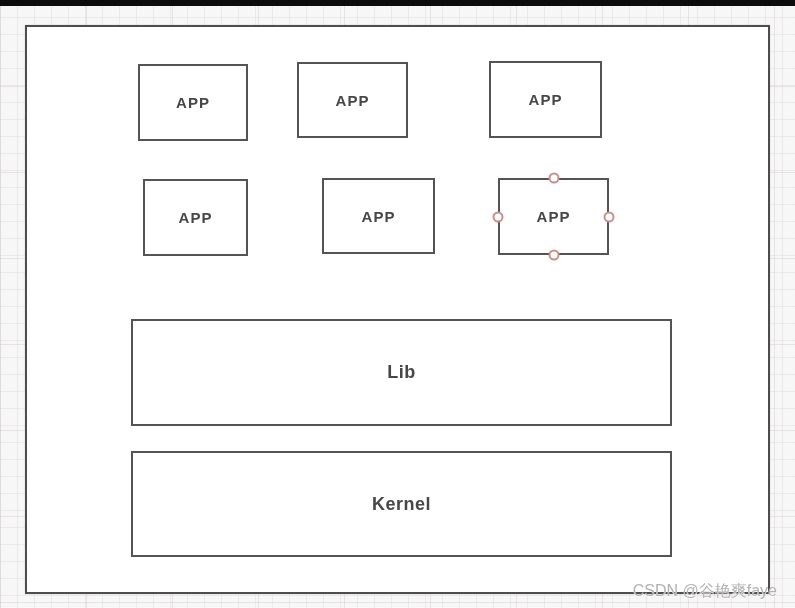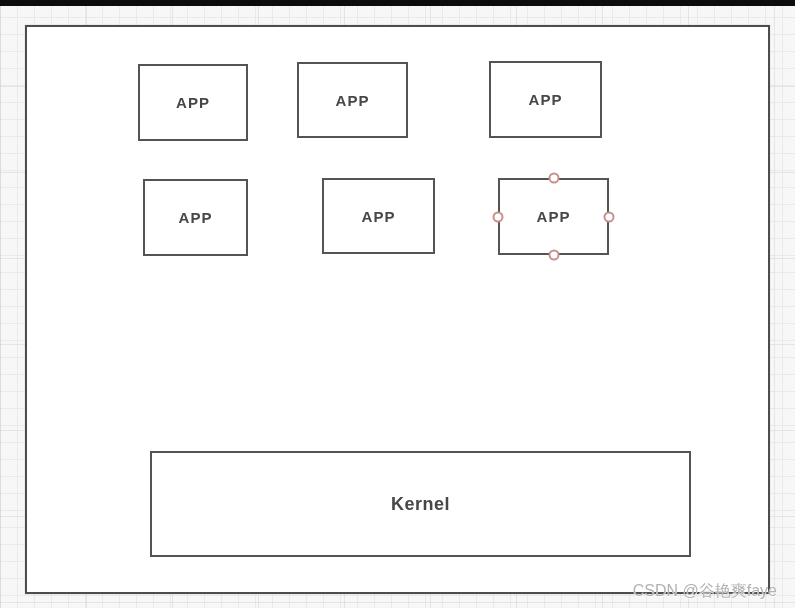--- a/index.html
+++ b/index.html
@@ -60,21 +60,21 @@
     font-size: 18px;
     letter-spacing: 0.5px;
   }
   #app-box-1 { left: 138px; top: 64px;  width: 110px; height: 77px; }
   #app-box-2 { left: 297px; top: 62px;  width: 111px; height: 76px; }
   #app-box-3 { left: 489px; top: 61px;  width: 113px; height: 77px; }
   #app-box-4 { left: 143px; top: 179px; width: 105px; height: 77px; }
   #app-box-5 { left: 322px; top: 178px; width: 113px; height: 76px; }
   #app-box-6 { left: 498px; top: 178px; width: 111px; height: 77px; }
   #lib-box    { left: 131px; top: 319px; width: 541px; height: 107px; }
-  #kernel-box { left: 131px; top: 451px; width: 541px; height: 106px; margin-left: 19px; }
+  #kernel-box { left: 131px; top: 451px; width: 541px; height: 106px; }
 
   .handle {
     position: absolute;
     width: 7px;
     height: 7px;
     background: #ffffff;
     border: 2px solid #c98f89;
     border-radius: 50%;
   }
   .handle.top    { left: 50%;  top: -2px;    transform: translate(-50%, -50%); }
@@ -123,20 +123,23 @@
   </div>
 
   <div class="shape app-box" id="app-box-6">
     <span>APP</span>
     <span class="handle top"></span>
     <span class="handle right"></span>
     <span class="handle bottom"></span>
     <span class="handle left"></span>
   </div>
 
+  <div class="shape wide-box" id="lib-box">
+    <span>Lib</span>
+  </div>
 
   <div class="shape wide-box" id="kernel-box">
     <span>Kernel</span>
   </div>
 
   <div class="watermark">CSDN @谷艳爽faye</div>
 
 </div>
 
 </body></html>

